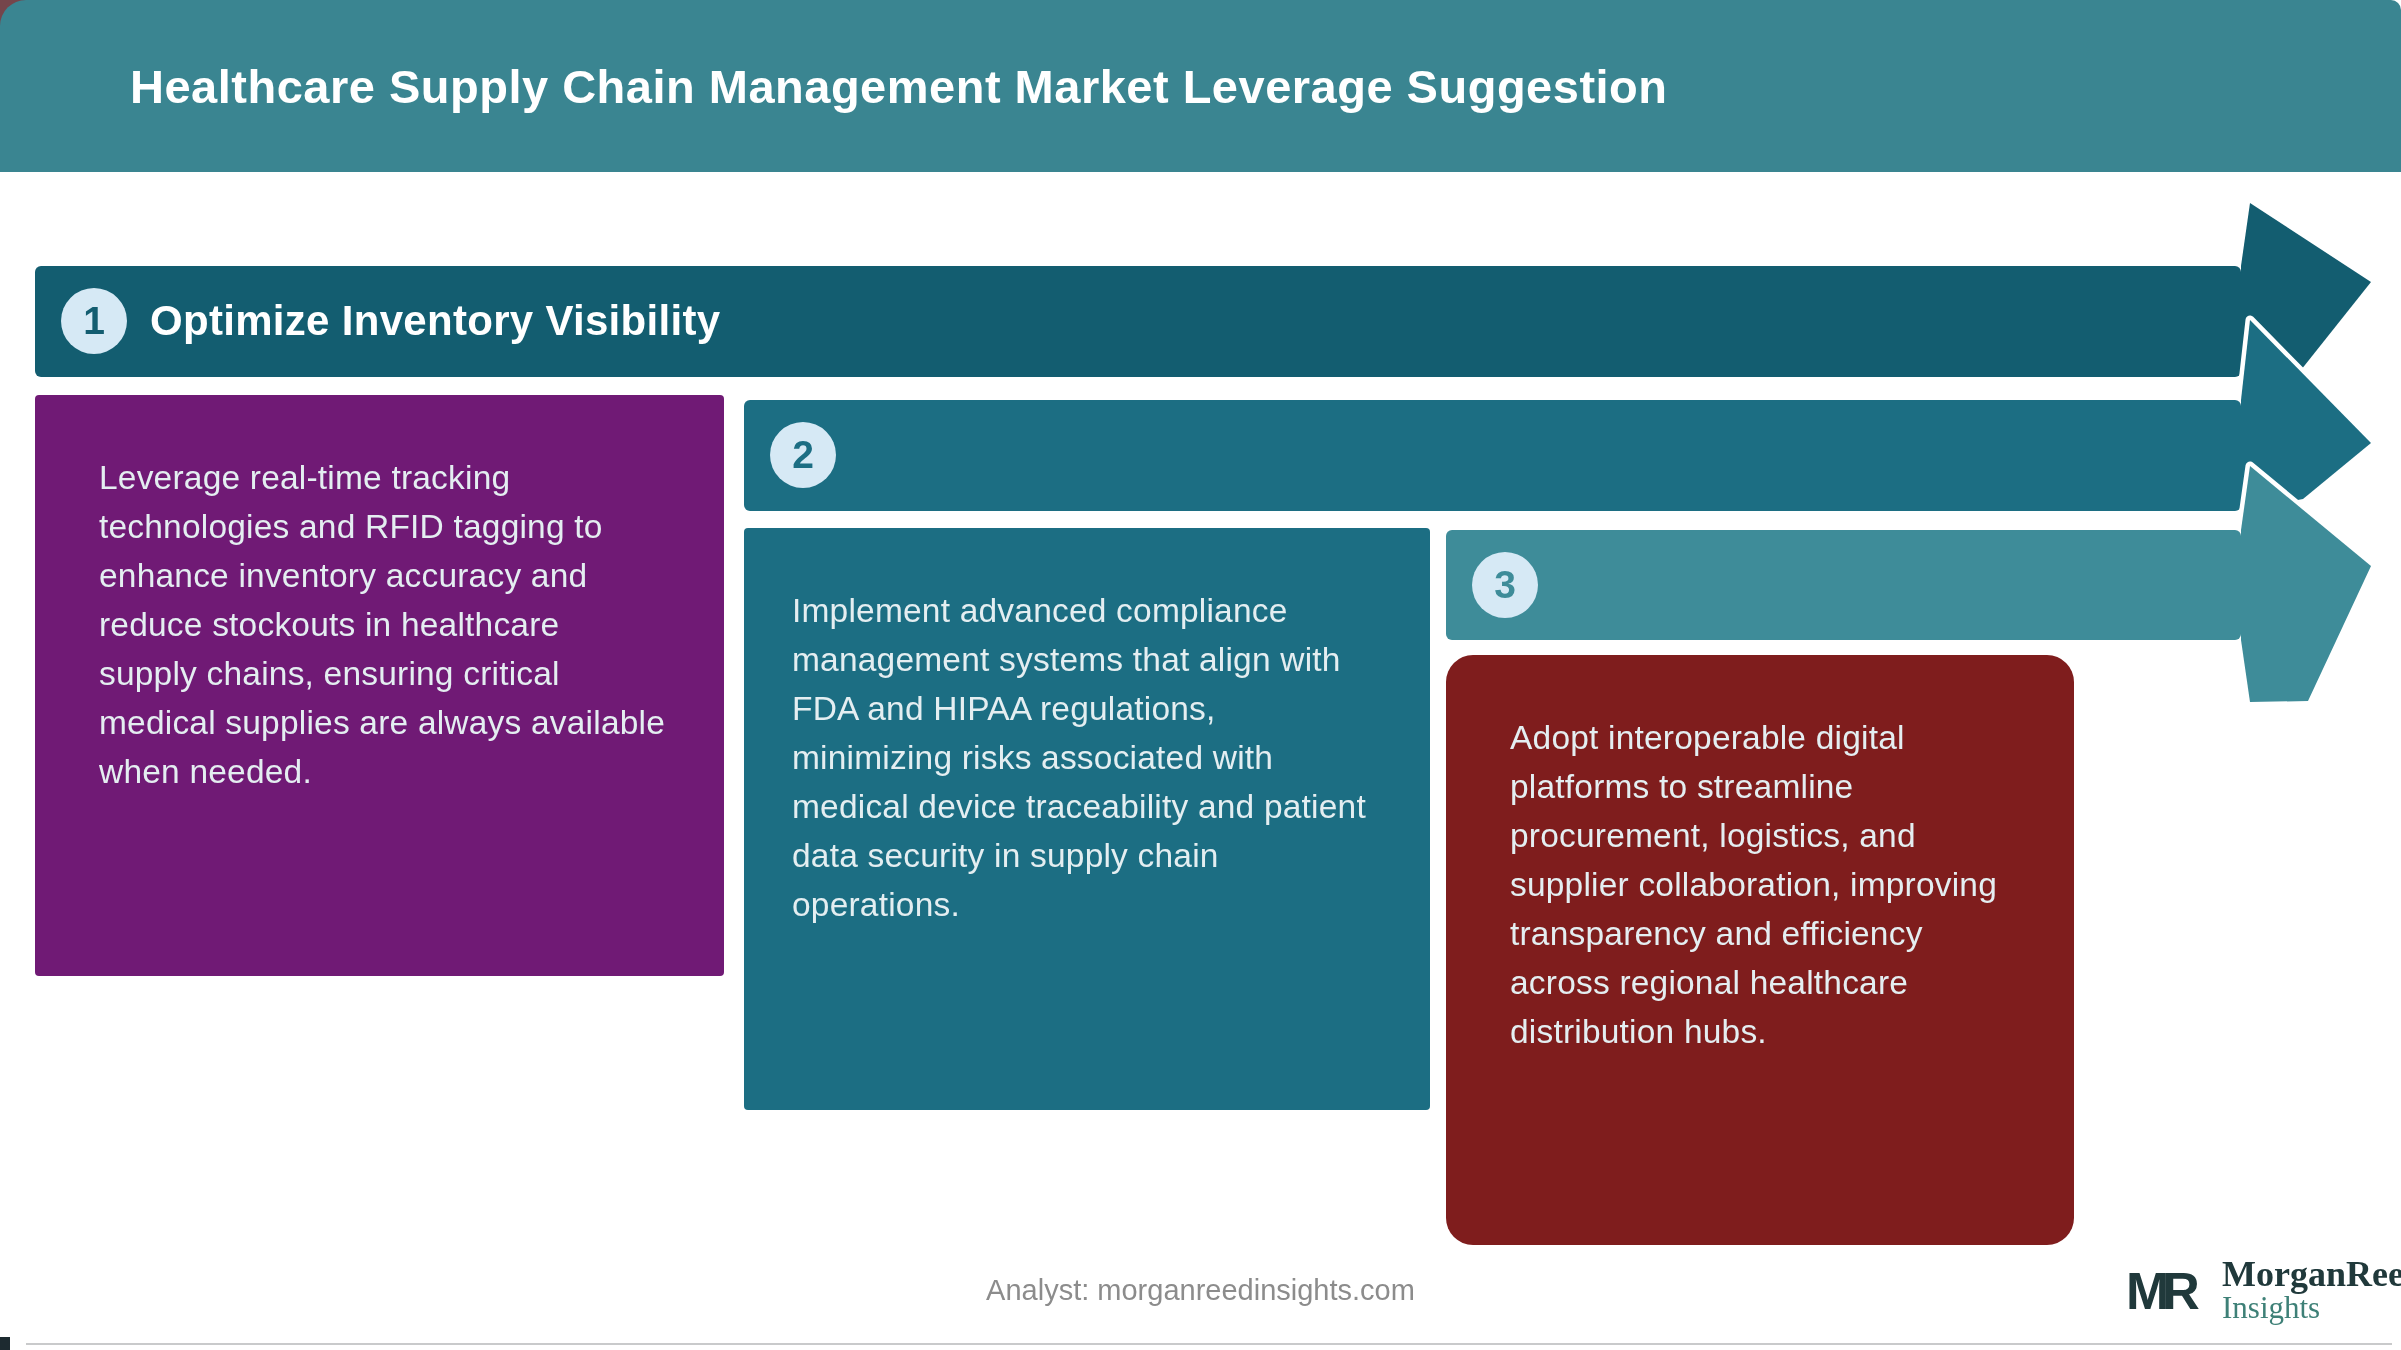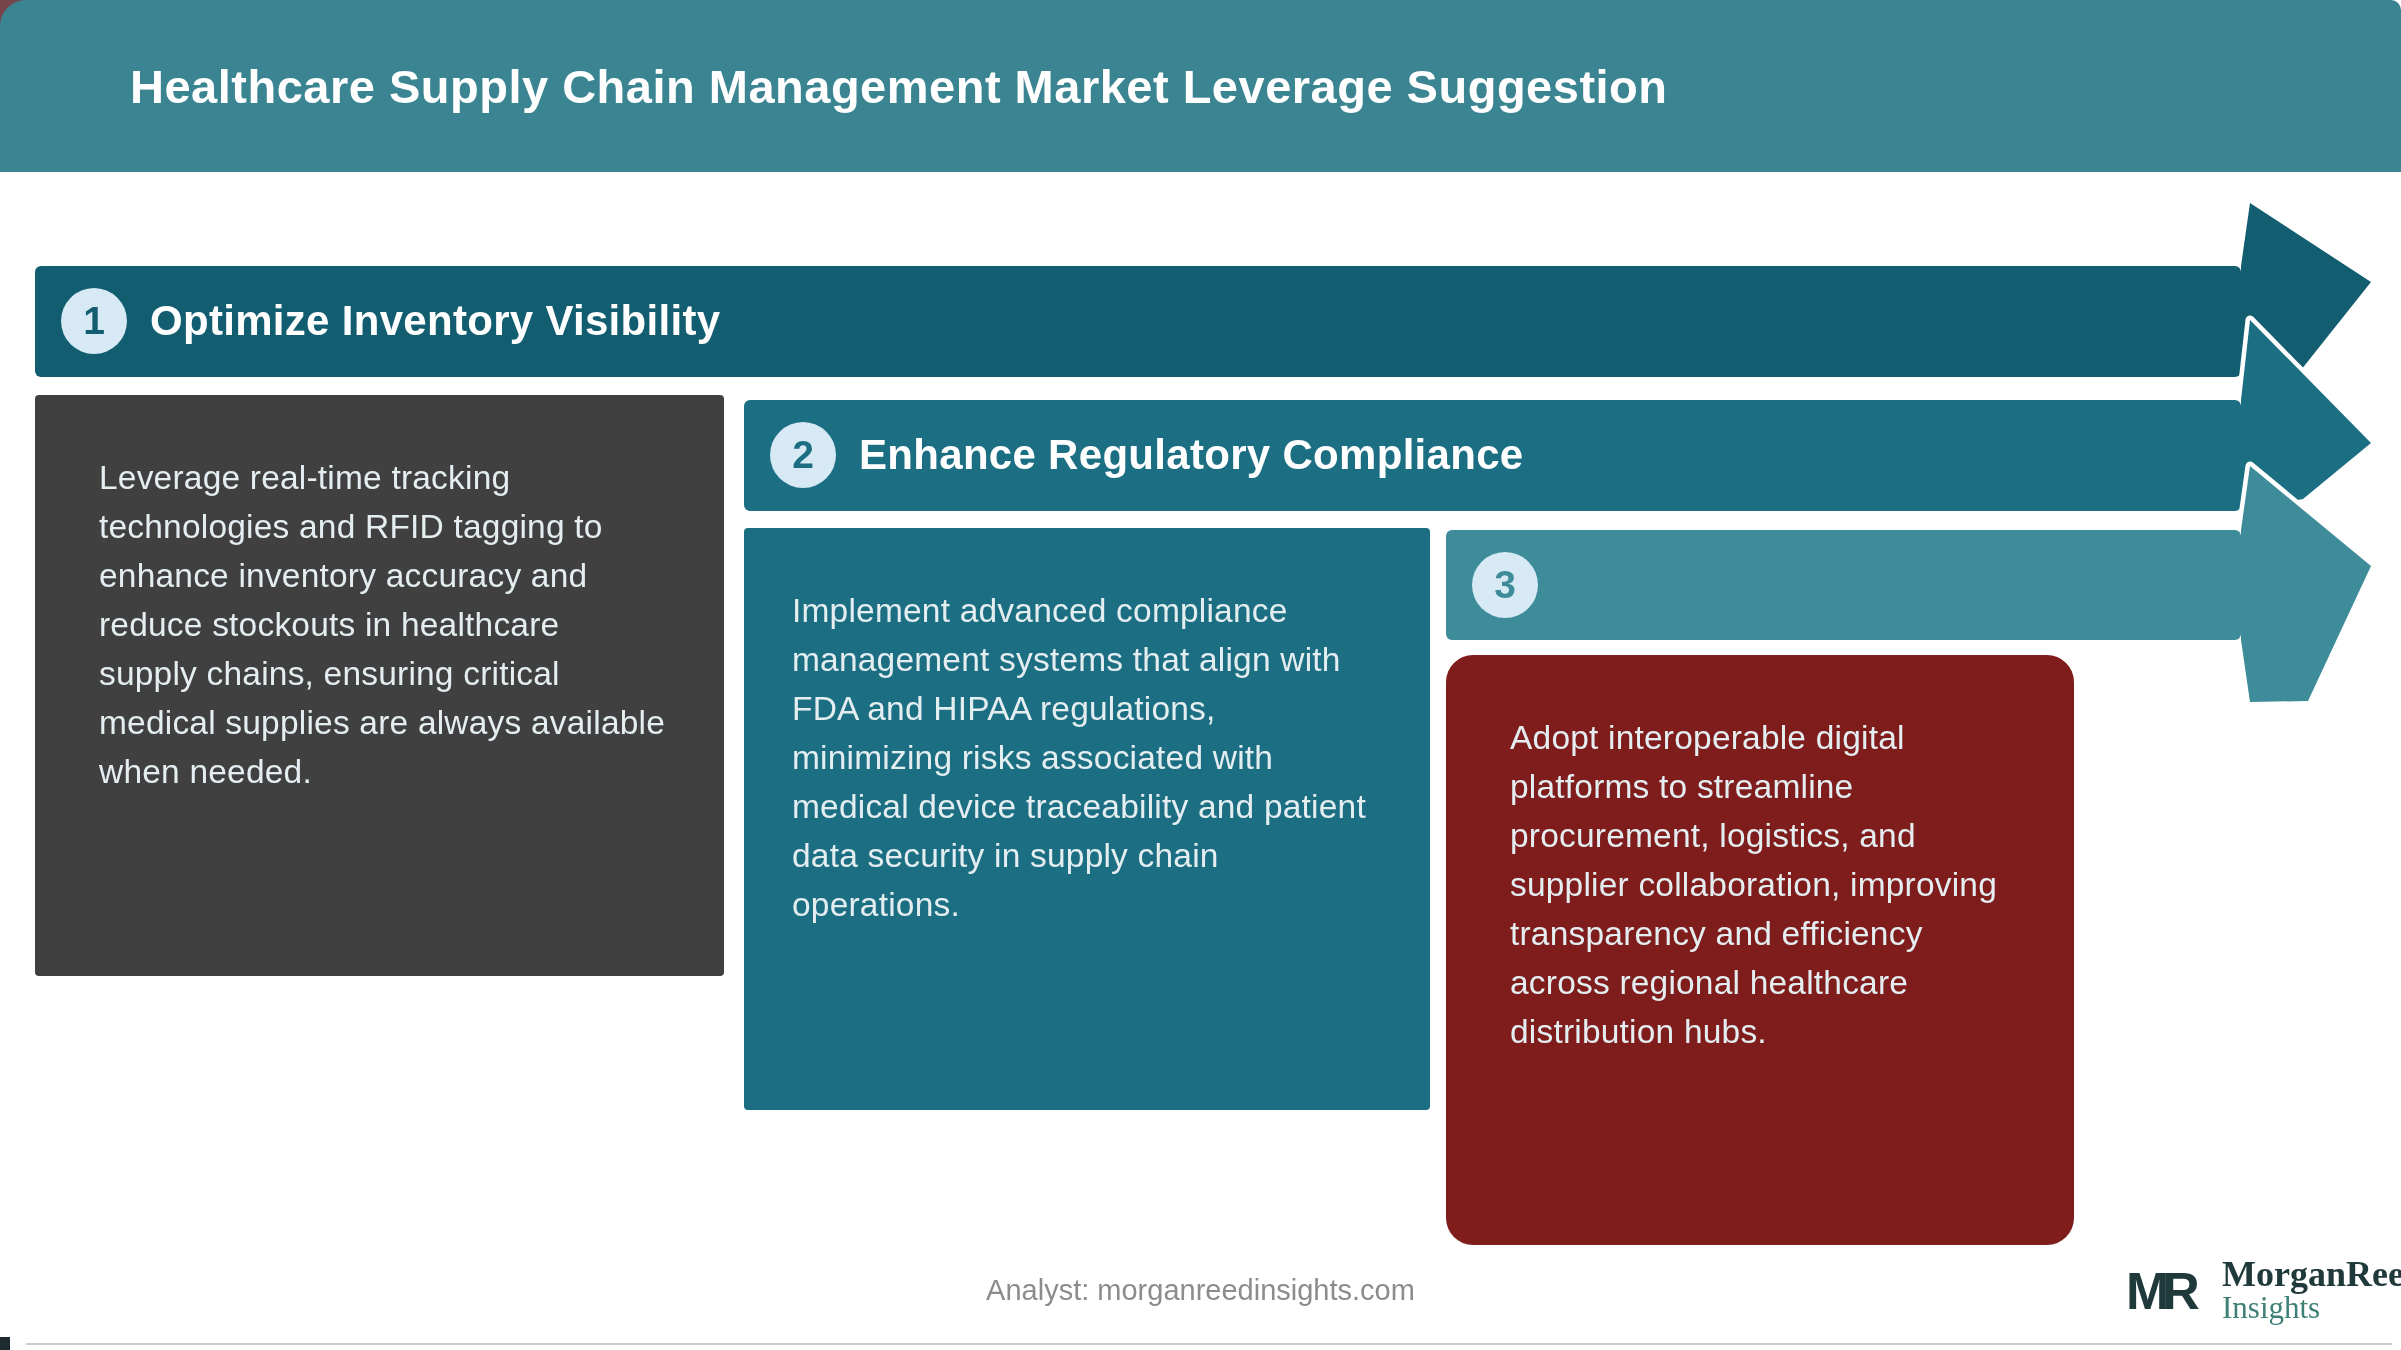--- a/index.html
+++ b/index.html
@@ -73,25 +73,24 @@
       <rect x="1446" y="530" width="795" height="110" rx="6" stroke="#ffffff" stroke-width="9" fill="#3E8C99"></rect>
       <path d="M2241,530 L2250,466 L2371,566 L2308,701 L2250,702 L2241,640 Z" fill="#3E8C99"></path>
       <rect x="1446" y="530" width="795" height="110" rx="6" fill="#3E8C99"></rect>
     </g>
   </svg>
 
   <div class="badge" style="left: 61px; top: 288px; background-color: rgb(214, 233, 245); color: rgb(19, 93, 112);">1</div>
   <div class="bar-title" style="left:150px;top:266px;">Optimize Inventory Visibility</div>
 
   <div class="badge" style="left: 770px; top: 422px; background-color: rgb(214, 233, 245); color: rgb(28, 110, 131);">2</div>
-  <div class="bar-title" style="left:859px;top:400px;">Enhance Regulatory Compliance</div>
 
   <div class="badge" style="left: 1472px; top: 552px; background-color: rgb(214, 233, 245); color: rgb(62, 140, 153);">3</div>
 
-  <div class="desc-box" style="left: 35px; top: 395px; width: 689px; height: 581px; background-color: #404040;">
+  <div class="desc-box" style="left: 35px; top: 395px; width: 689px; height: 581px; background-color: #701a75;">
     <p class="desc-text" style="color: rgb(228, 238, 241);">Leverage real-time tracking technologies and RFID tagging to enhance inventory accuracy and reduce stockouts in healthcare supply chains, ensuring critical medical supplies are always available when needed.</p>
   </div>
 
   <div class="desc-box" style="left: 744px; top: 528px; width: 686px; height: 582px; background-color: rgb(28, 110, 131);">
     <p class="desc-text" style="color: rgb(228, 238, 241); padding-left: 48px;">Implement advanced compliance management systems that align with FDA and HIPAA regulations, minimizing risks associated with medical device traceability and patient data security in supply chain operations.</p>
   </div>
 
   <div class="desc-box" style="left: 1446px; top: 655px; width: 628px; height: 590px; background-color: #7f1d1d; border-radius: 27px;">
     <p class="desc-text" style="color: rgb(228, 238, 241);">Adopt interoperable digital platforms to streamline procurement, logistics, and supplier collaboration, improving transparency and efficiency across regional healthcare distribution hubs.</p>
   </div>

